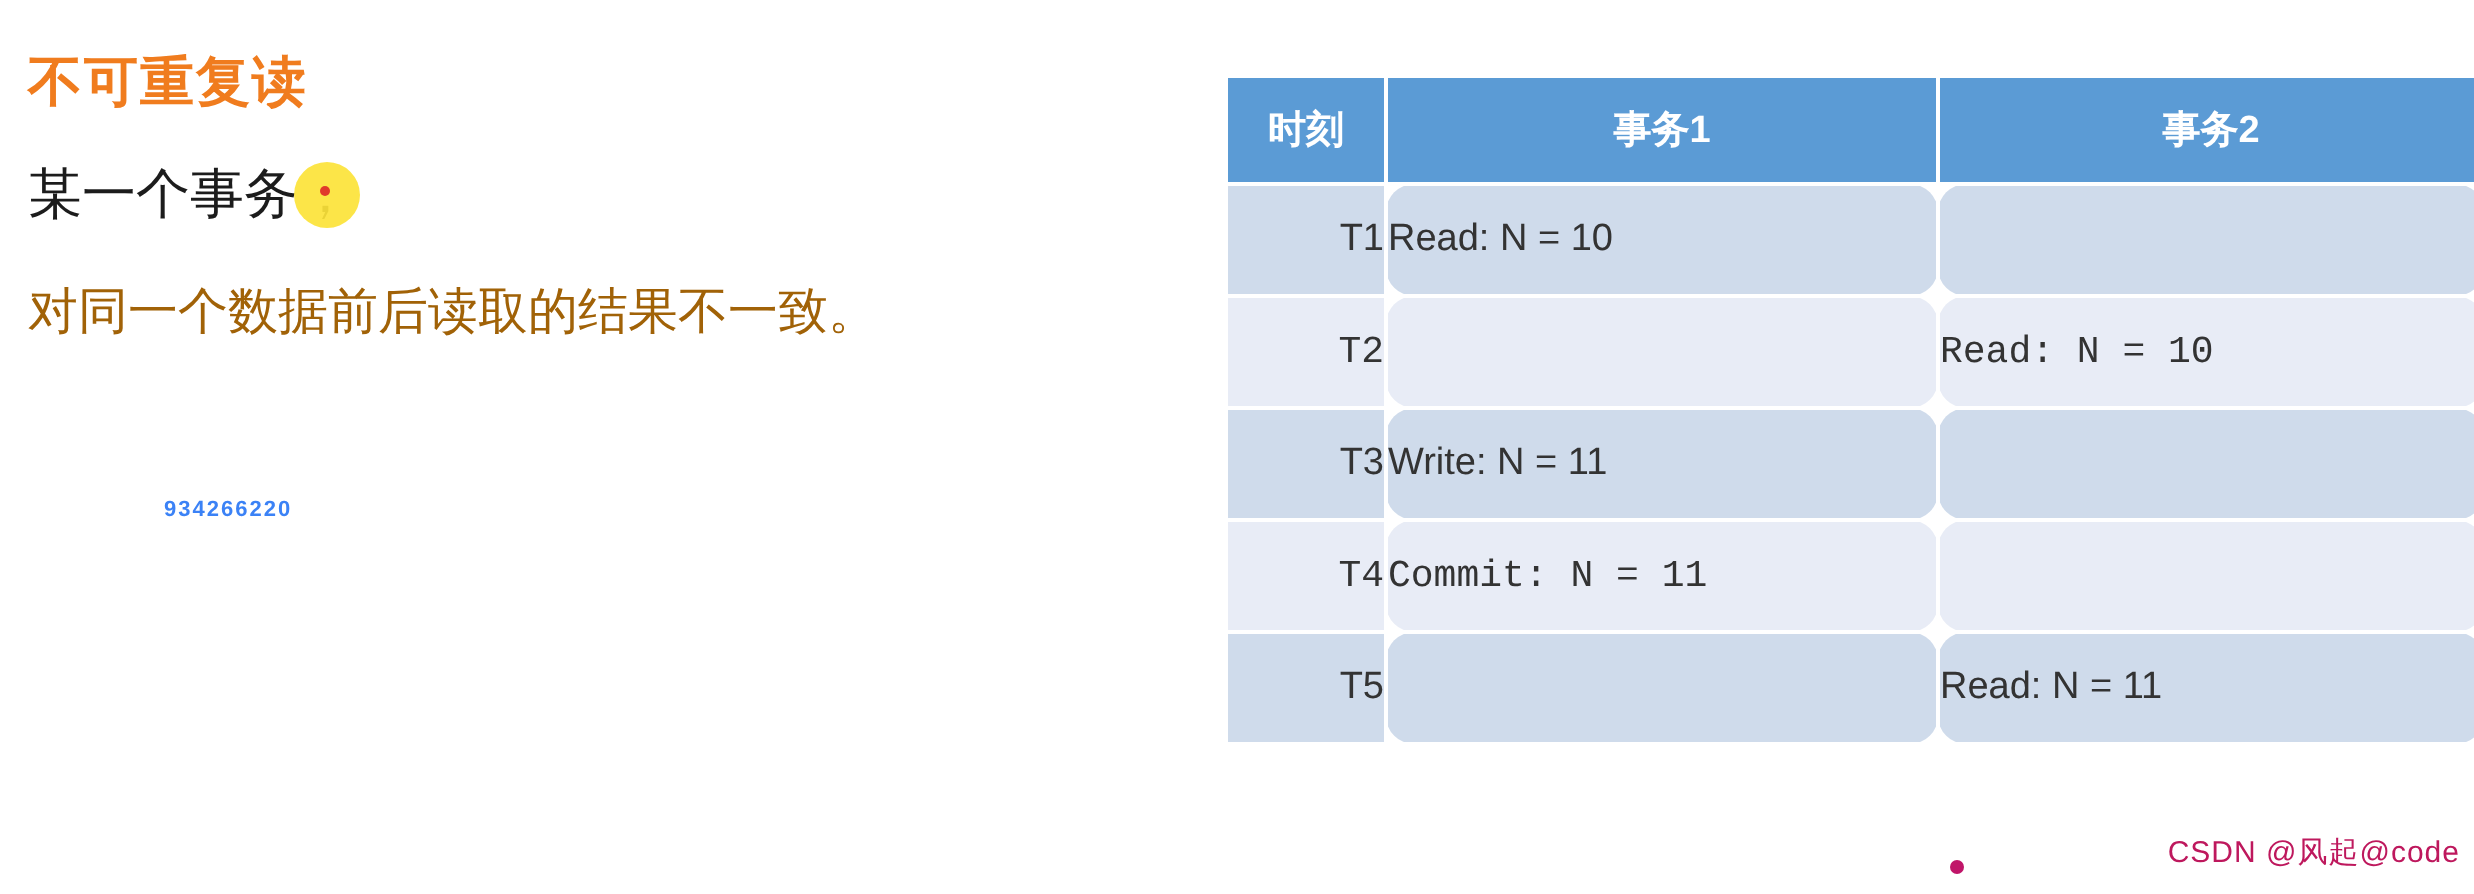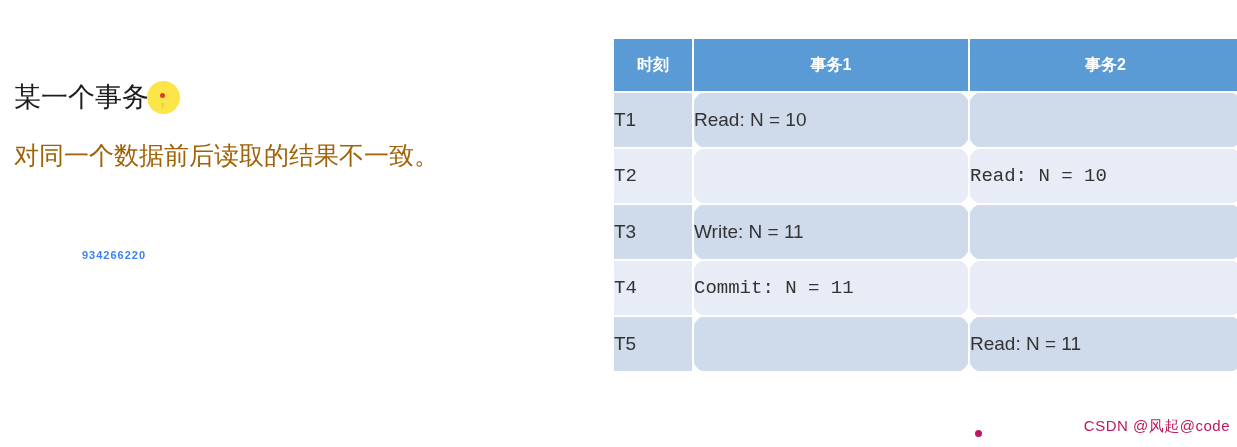--- a/index.html
+++ b/index.html
@@ -74,33 +74,33 @@
   }
   .tx-table th, .tx-table td {
     border: 2px solid #ffffff;
     vertical-align: middle;
     padding: 0;
   }
   .tx-table th {
     height: 52px;
     background: #5b9bd5;
     color: #ffffff;
-    font-size: 16px;
+    font-size: 19px;
     font-weight: bold;
     text-align: center;
   }
   .tx-table td {
     height: 54px;
     font-size: 19px;
     color: #333333;
   }
   .col-time  { width: 78px; }
   .col-tx1   { width: 274px; }
   .col-tx2   { width: 271px; }
-  .cell-time { text-align: left; }
+  .cell-time { text-align: right; }
   .cell-tx   { text-align: left; padding-left: 16px; border-radius: 14px; }
   tr.row-odd  td { background: #cfdbeb; }
   tr.row-even td { background: #e8ecf6; font-family: Liberation Mono, monospace; }
 
   
   .credit {
     position: absolute;
     right: 7px; top: 417px;
     font-size: 15px;
     color: #be185d;
@@ -112,20 +112,21 @@
     width: 7px; height: 7px;
     border-radius: 50%;
     background: #c01569;
   }
 </style>
 </head>
 <body>
 
 <div class="slide">
 
+  <h1 class="note-title">不可重复读</h1>
 
   <p class="note-line1">某一个事务，</p>
 
   <div class="pointer-highlight">
     <span class="pointer-dot"></span>
   </div>
 
   <p class="note-line2">对同一个数据前后读取的结果不一致。</p>
 
   <div class="watermark">934266220</div>

